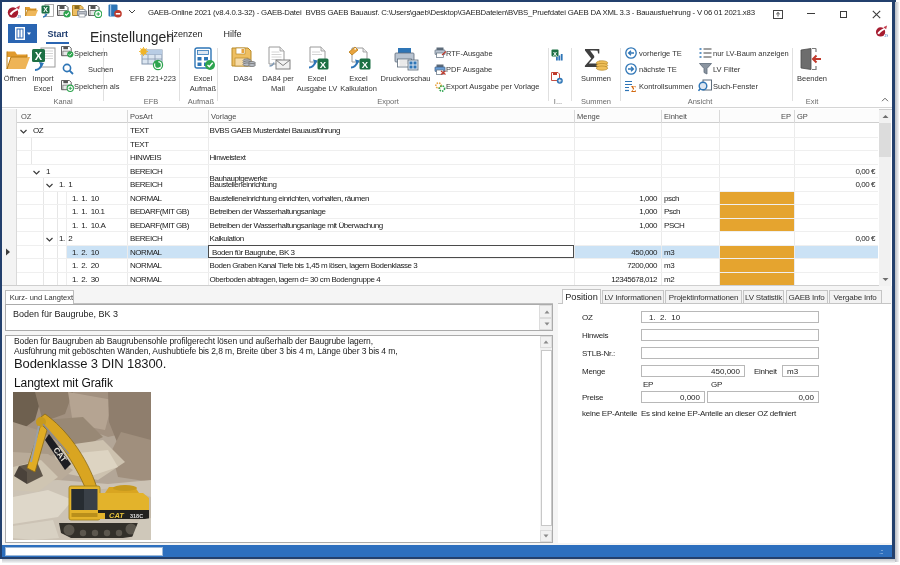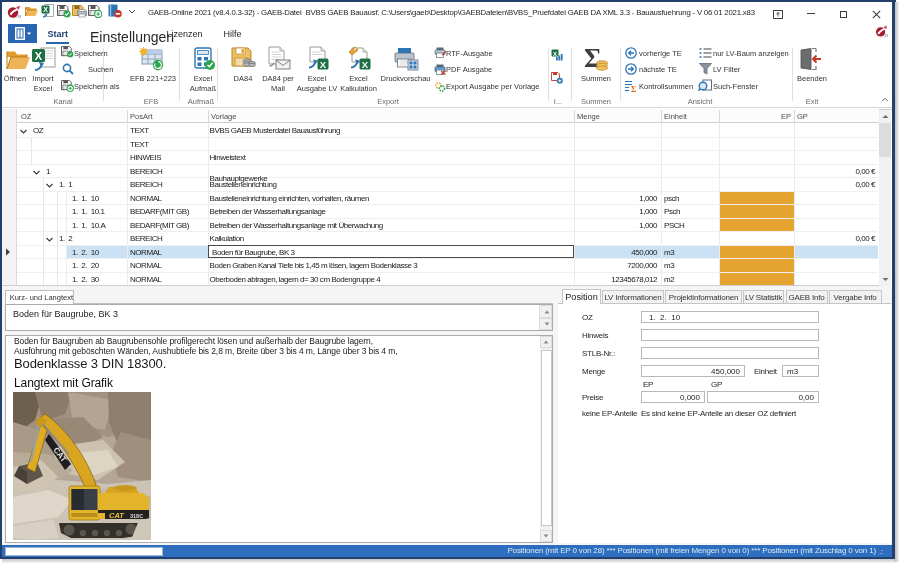--- a/index.html
+++ b/index.html
@@ -624,15 +624,14 @@
 <div class="inp" style="left:641px;top:329px;width:178px;height:12px"></div>
 <div class="inp" style="left:641px;top:347px;width:178px;height:12px"></div>
 <div class="inp" style="left:641px;top:365px;width:104px;height:12px;text-align:right;padding:1px 4px 0 0">450,000</div>
 <div class="inp" style="left:782px;top:365px;width:37px;height:12px;padding:1px 0 0 4px">m3</div>
 <div class="inp" style="left:641px;top:391px;width:64px;height:12px;text-align:right;padding:1px 4px 0 0">0,000</div>
 <div class="inp" style="left:707px;top:391px;width:112px;height:12px;text-align:right;padding:1px 4px 0 0">0,00</div>
 </div>
 
 <div class="a" style="left:2px;top:545px;width:890px;height:12px;background:#2d6fbe"></div>
 <div class="a" style="left:5px;top:546.5px;width:158px;height:9px;background:#fff;border:1px solid #9db9d9"></div>
-<div class="t" style="left:876px;top:547px;font-size:8px;letter-spacing:-0.15px;color:#dce9f7;transform:translateX(-100%)" id="stattext">Positionen (mit EP 0 von 28) *** Positionen (mit freien Mengen 0 von 0) *** Positionen (mit Zuschlag 0 von 1)</div>
 <div class="t" style="left:879px;top:547.5px;font-size:8px;color:#9fc0e4;letter-spacing:-1px">.::</div>
 </div>
 
 </body></html>

